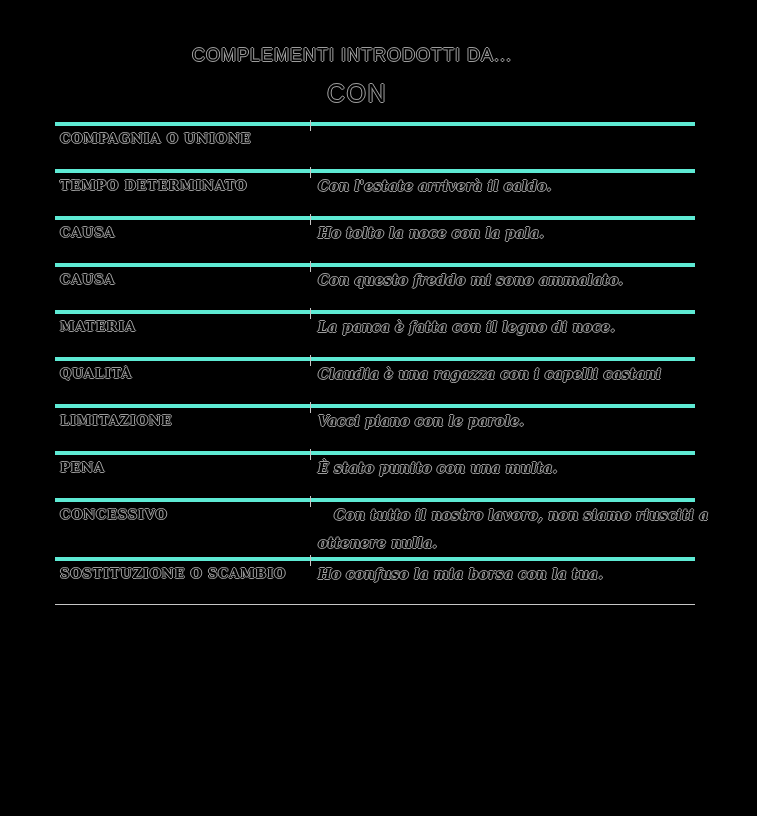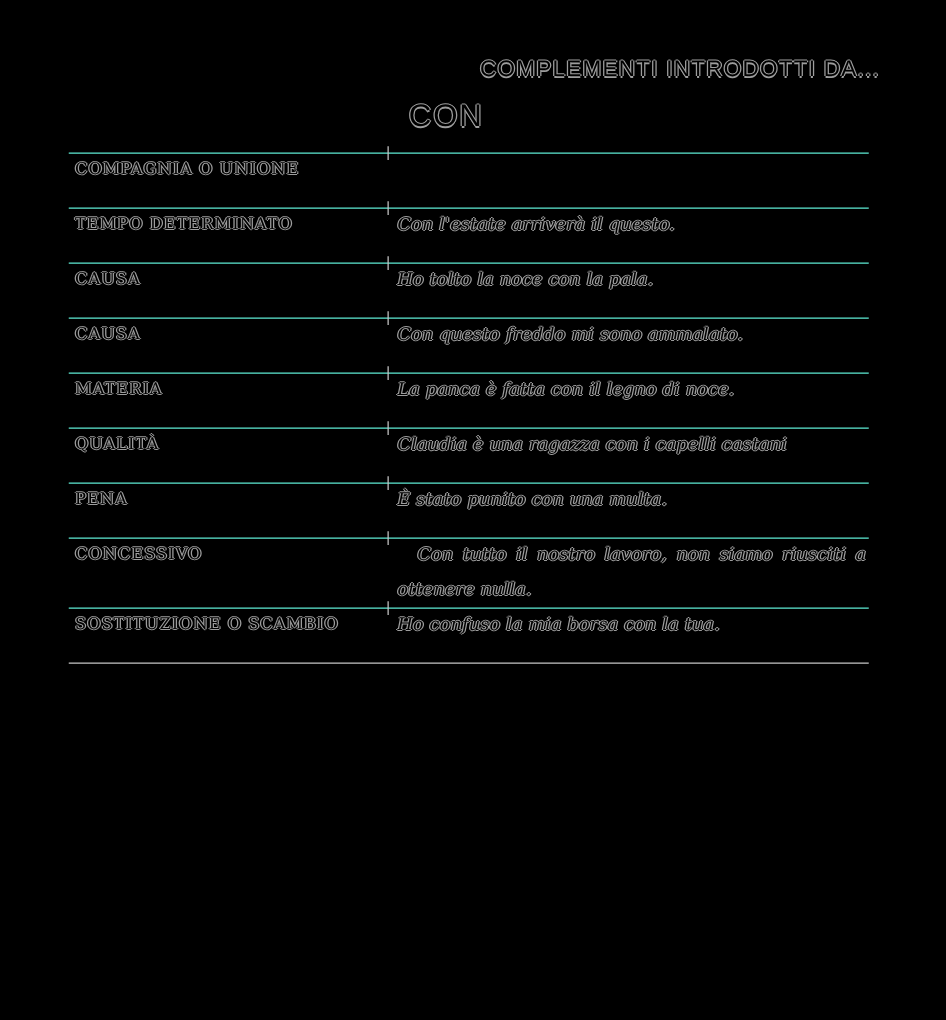--- a/index.html
+++ b/index.html
@@ -10,38 +10,39 @@
     overflow:hidden;
     font-family:"Liberation Sans",sans-serif;
   }
   
   .outl{
     color:#000;
     text-shadow:-1px 0 0 #9d9d9d,1px 0 0 #9d9d9d,0 -1px 0 #9d9d9d,0 1px 0 #9d9d9d;
   }
   .page-title{
     position:absolute;top:45px;left:0;width:704px;
-    text-align:right;
+    text-align:center;
     font-size:18px;letter-spacing:1px;font-weight:400;
     font-family:"Liberation Sans",sans-serif;
   }
   .page-subtitle{
     position:absolute;top:79px;left:0;width:714px;
     text-align:center;
     font-size:25px;letter-spacing:1.5px;font-weight:400;
     font-family:"Liberation Sans",sans-serif;
   }
   .grammar-table{
     position:absolute;left:55px;top:122px;width:640px;
   }
   .row{
     position:relative;
     height:43px;
-    border-top:1px solid #5eead4;
+    border-top:4px solid #5eead4;
     box-sizing:content-box;
+    font-weight:bold;
   }
   .row.tall{height:55px;}
   .tick{
     position:absolute;left:255px;top:-6px;
     width:1px;height:11px;background:#c6c6c6;
   }
   .label{
     position:absolute;left:5px;top:5px;
     font-family:"DejaVu Serif",serif;
     font-size:13px;letter-spacing:0.8px;
@@ -74,21 +75,21 @@
 <div class="grammar-table">
 
   <div class="row">
     <span class="tick"></span>
     <div class="label outl">COMPAGNIA O UNIONE</div>
   </div>
 
   <div class="row">
     <span class="tick"></span>
     <div class="label outl">TEMPO DETERMINATO</div>
-    <div class="example outl">Con l'estate arriverà il questo.</div>
+    <div class="example outl">Con l'estate arriverà il caldo.</div>
   </div>
 
 
   <div class="row">
     <span class="tick"></span>
     <div class="label outl">CAUSA</div>
     <div class="example outl">Ho tolto la noce con la pala.</div>
   </div>
 
   <div class="row">
@@ -102,20 +103,25 @@
     <div class="label outl">MATERIA</div>
     <div class="example outl">La panca è fatta con il legno di noce.</div>
   </div>
 
   <div class="row">
     <span class="tick"></span>
     <div class="label outl">QUALITÀ</div>
     <div class="example outl">Claudia è una ragazza con i capelli castani</div>
   </div>
 
+  <div class="row">
+    <span class="tick"></span>
+    <div class="label outl">LIMITAZIONE</div>
+    <div class="example outl">Vacci piano con le parole.</div>
+  </div>
 
   <div class="row">
     <span class="tick"></span>
     <div class="label outl">PENA</div>
     <div class="example outl">È stato punito con una multa.</div>
   </div>
 
   <div class="row tall">
     <span class="tick"></span>
     <div class="label outl">CONCESSIVO</div>

